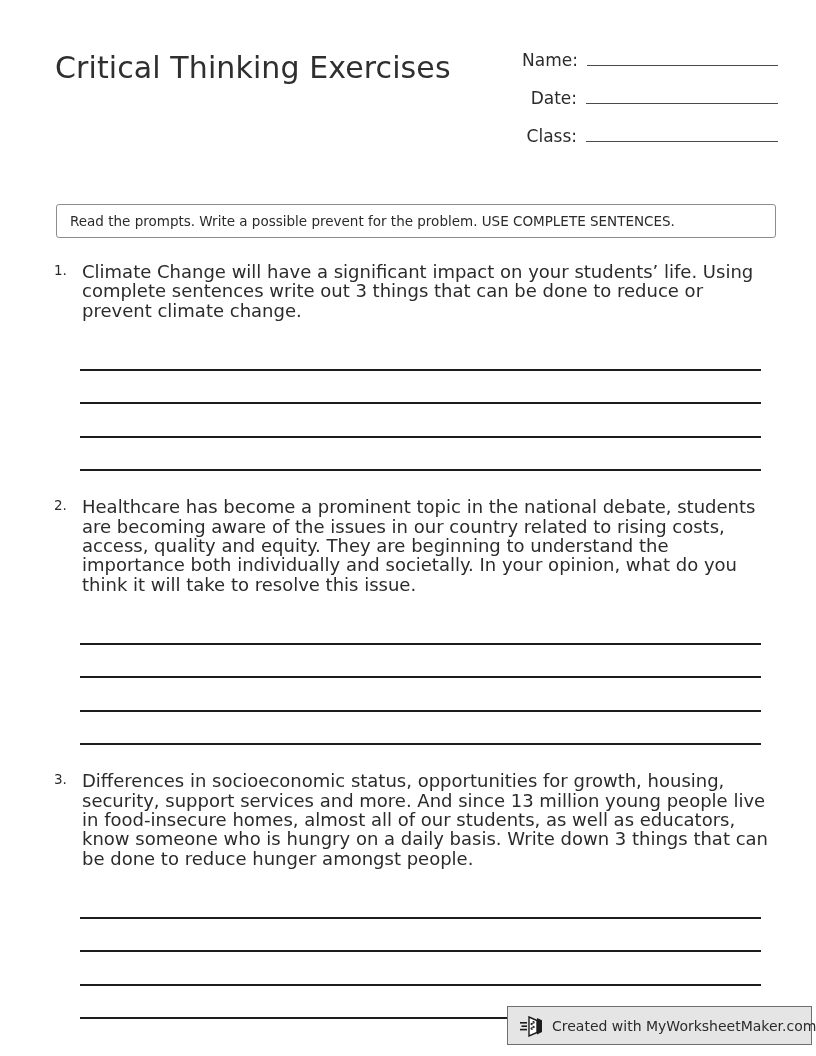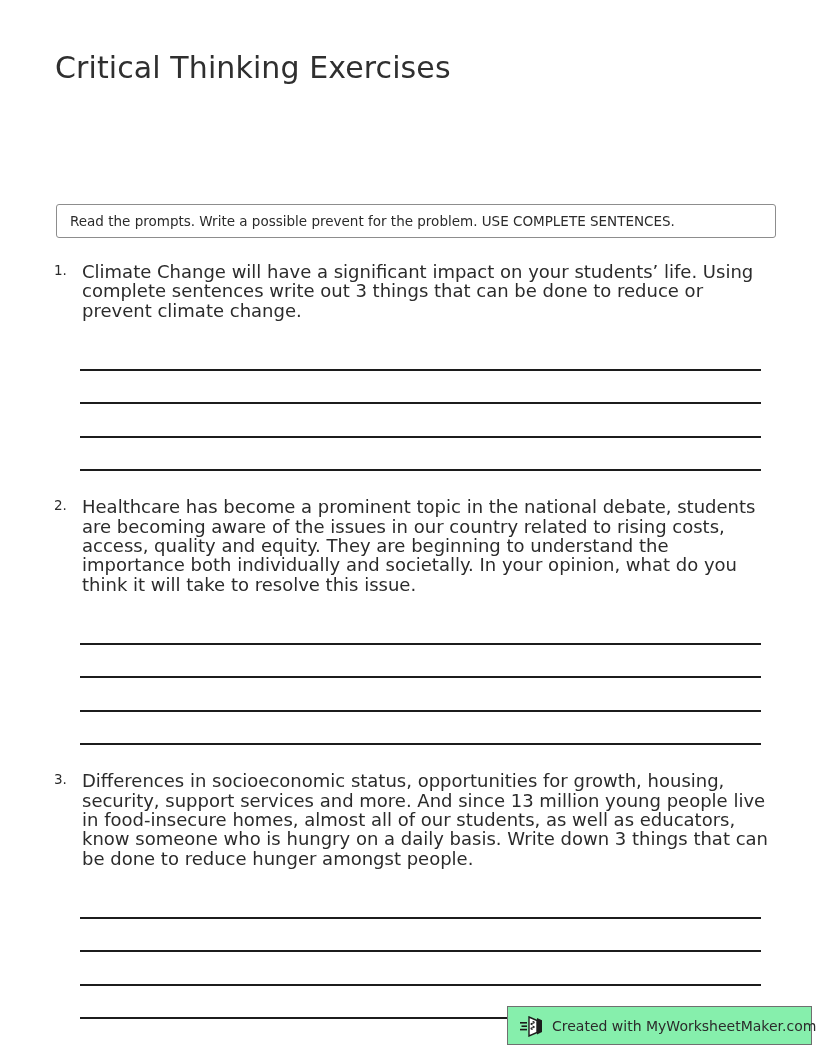--- a/index.html
+++ b/index.html
@@ -133,21 +133,21 @@
 
   
   .footer-badge {
     position: absolute;
     left: 499px;
     top: 1006px;
     width: 305px;
     height: 39px;
     border: 1px solid #6f6f6f;
     box-sizing: border-box;
-    background: #86efac;
+    background: #e5e5e5;
     display: flex;
     align-items: center;
   }
   .footer-icon {
     margin-left: 12px;
     width: 26px;
     height: 22px;
     flex: 0 0 auto;
     display: flex;
     align-items: center;
@@ -160,20 +160,34 @@
   }
 </style>
 </head>
 <body>
 
 <div class="page">
 
   <div class="header">
     <div class="worksheet-title">Critical Thinking Exercises</div>
 
+    <div class="fields">
+      <div class="field-row name">
+        <span class="field-label">Name:</span>
+        <span class="field-underline"></span>
+      </div>
+      <div class="field-row date">
+        <span class="field-label">Date:</span>
+        <span class="field-underline"></span>
+      </div>
+      <div class="field-row class">
+        <span class="field-label">Class:</span>
+        <span class="field-underline"></span>
+      </div>
+    </div>
   </div>
 
   <div class="instructions">
     <span class="instructions-text">Read the prompts. Write a possible prevent for the problem. USE COMPLETE SENTENCES.</span>
   </div>
 
   <div class="questions" id="questions-container">
       <div class="question">
         <div class="q-number">1.</div>
         <div class="q-text">Climate Change will have a significant impact on your students’ life. Using complete sentences write out 3 things that can be done to reduce or prevent climate change.</div>

